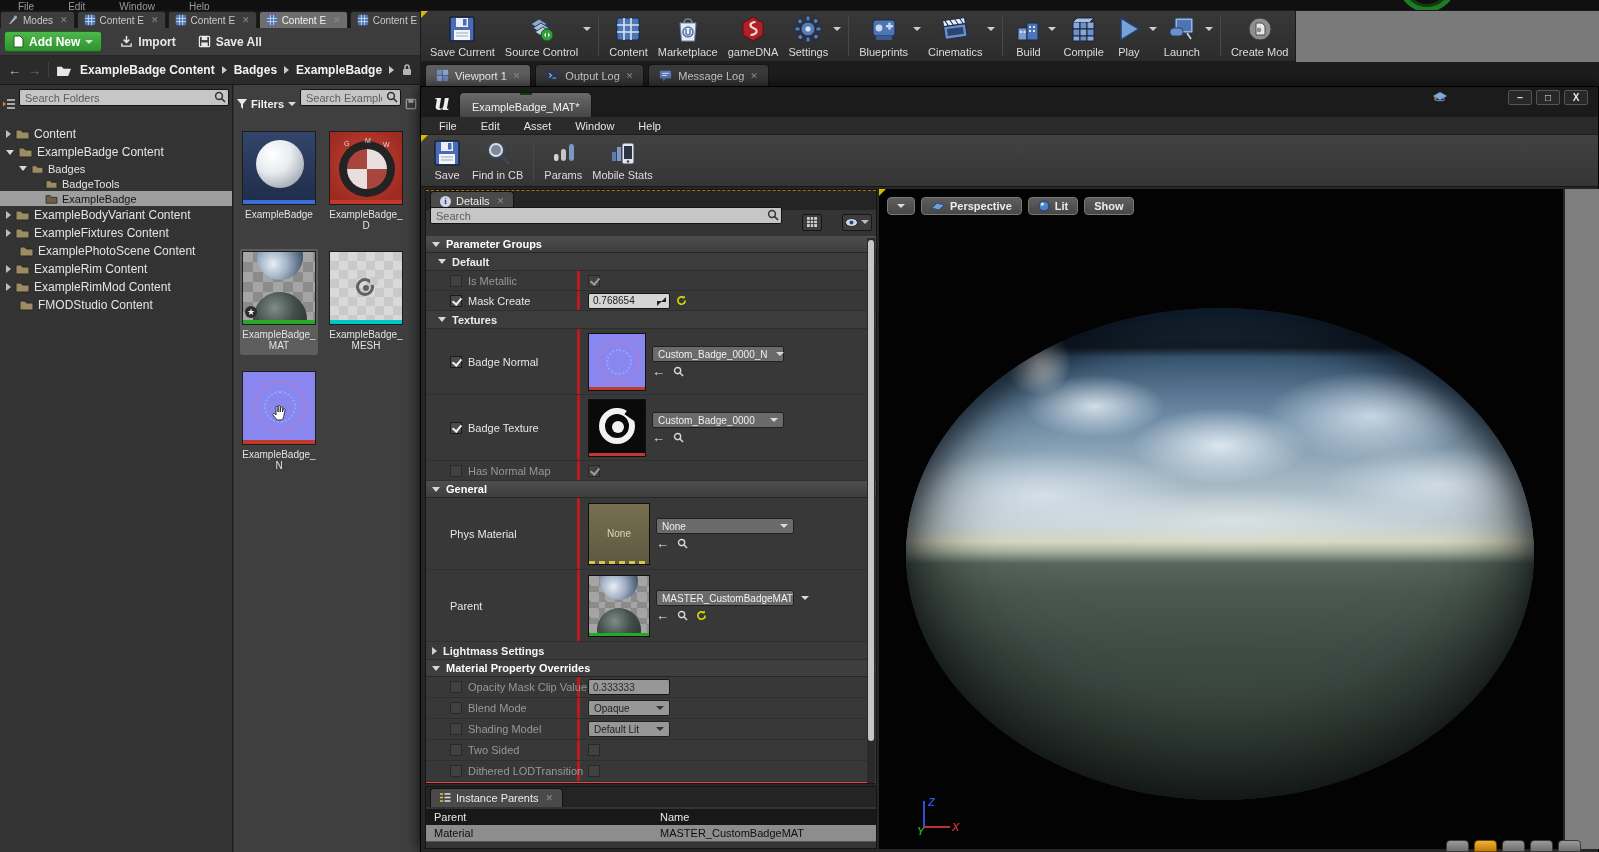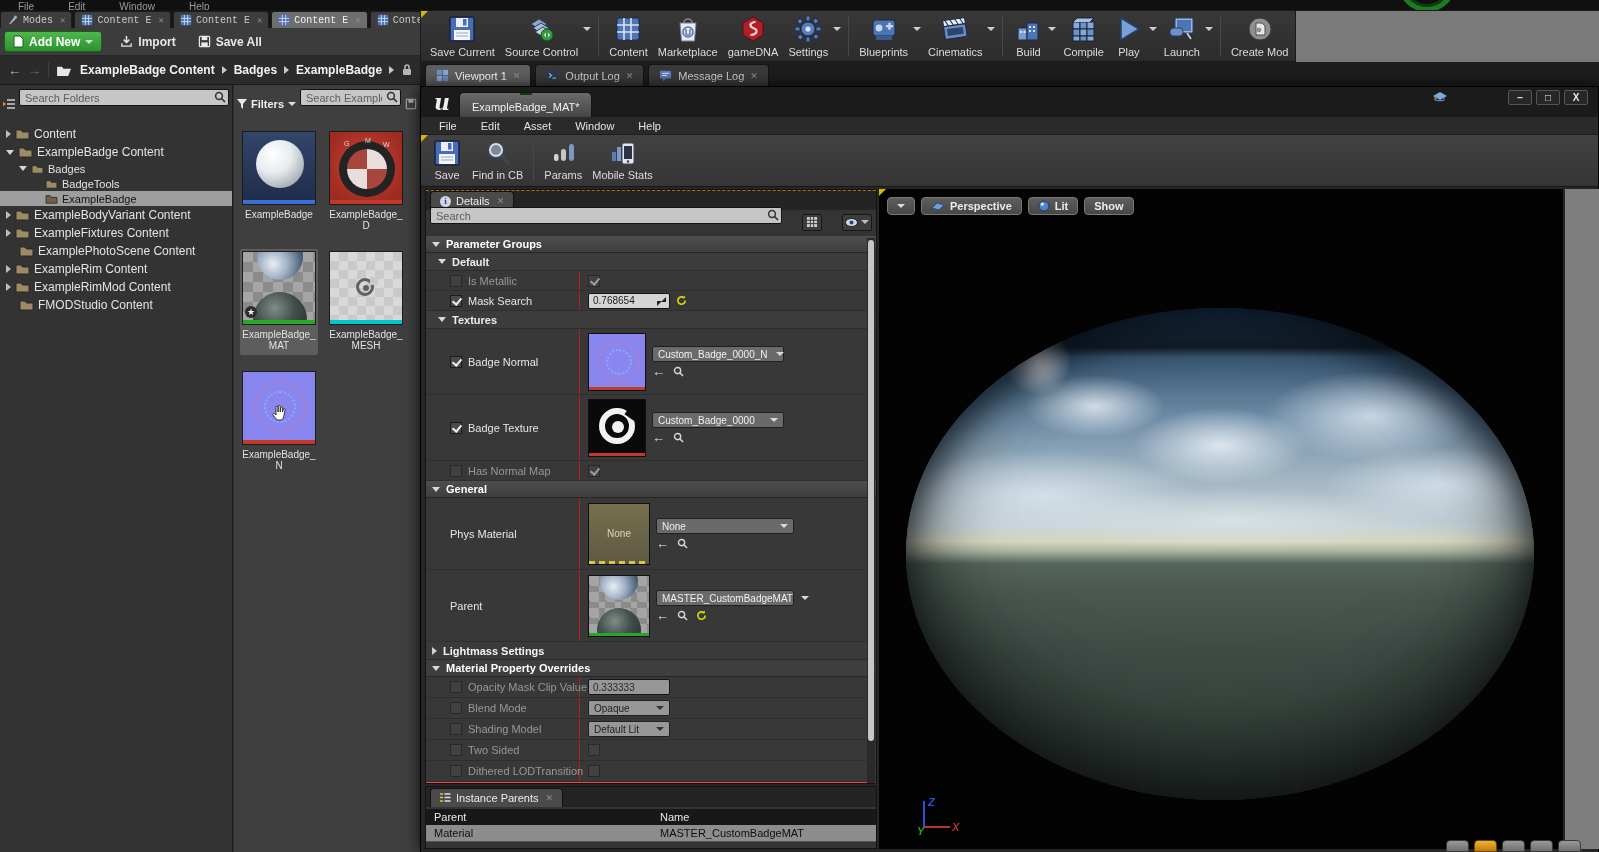--- a/index.html
+++ b/index.html
@@ -9,21 +9,21 @@
   .icon { display:inline-flex; align-items:center; justify-content:center; flex:none; }
   .icon svg { display:block; }
 
   
   #top-strip { left:0; top:0; width:1599px; height:10px; background:#101010; overflow:hidden; display:flex; gap:34px; padding-left:18px; color:#9a9a9a; font-size:10px; }
   #top-strip span { transform:translateY(1px); }
   #green-emblem { position:absolute; left:1398px; top:-46px; width:58px; height:58px; border-radius:50%; border:5px solid #1f7a25; box-shadow:inset 0 0 0 3px #0d3d10; }
 
   
   #top-tabs { left:0; top:10px; width:420px; height:18px; background:#161616; display:flex; align-items:flex-end; }
-  .ttab { height:17px; display:flex; align-items:center; gap:4px; padding:0 6px 0 6px; background:#3d3d3d; border:1px solid #1c1c1c; border-bottom:none; border-radius:3px 3px 0 0; margin-right:2px; color:#c9c9c9; font-size:10px; white-space:nowrap;font-family:Liberation Mono, monospace; }
+  .ttab { height:17px; display:flex; align-items:center; gap:4px; padding:0 6px 0 6px; background:#3d3d3d; border:1px solid #1c1c1c; border-bottom:none; border-radius:3px 3px 0 0; margin-right:2px; color:#c9c9c9; font-size:10px; white-space:nowrap; }
   .ttab.active { background:#6e6e6e; color:#f2f2f2; }
   .ttab .x { color:#8a8a8a; font-size:9px; margin-left:3px; }
 
   
   #cb { left:0; top:28px; width:420px; height:824px; background:#333333; border-right:1px solid #0c0c0c; }
   #cb-toolbar { position:absolute; left:0; top:0; width:420px; height:28px; background:#3c3c3c; border-bottom:1px solid #262626; display:flex; align-items:center; gap:14px; padding:0 4px; }
   #add-new-btn { display:flex; align-items:center; gap:5px; background:linear-gradient(#4db84a,#2e9230); border:1px solid #1c5e1e; border-radius:3px; height:21px; padding:0 8px; color:#fff; font-weight:bold; font-size:12px; }
   .flat-btn { display:flex; align-items:center; gap:5px; color:#e8e8e8; font-weight:bold; font-size:12px; height:22px; padding:0 4px; }
   .caret { width:0; height:0; border-left:4px solid transparent; border-right:4px solid transparent; border-top:4px solid #dcdcdc; display:inline-block; }
   #breadcrumb { position:absolute; left:0; top:28px; width:420px; height:29px; background:#2b2b2b; border-bottom:1px solid #1a1a1a; display:flex; align-items:center; gap:7px; padding:0 8px; }
@@ -102,21 +102,21 @@
   .info-badge { width:11px; height:11px; border-radius:50%; background:#cfd6e4; color:#27457a; font-size:9px; font-weight:bold; font-family:"Liberation Serif",serif; text-align:center; line-height:11px; }
   #dt-search-row { height:24px; display:flex; align-items:center; gap:20px; padding:0 4px; background:#343434; }
   .sq-btn { width:20px; height:17px; background:#3d3d3d; border:1px solid #161616; border-radius:2px; display:flex; align-items:center; justify-content:center; }
   #dt-rows { position:absolute; left:0; top:46px; right:0; bottom:0; overflow:hidden; background:#ef4444; }
   #dt-scrollbar { position:absolute; right:1px; top:48px; width:8px; height:545px; background:#2a2a2a; }
   #dt-scrollbar .thumb-bar { position:absolute; left:1px; top:2px; width:6px; height:92%; background:#c6c6c6; border-radius:3px; }
   .dt-h1 { height:17px; display:flex; align-items:center; gap:6px; padding-left:6px; background:linear-gradient(#4e4e4e,#3e3e3e); border-bottom:1px solid #262626; color:#fff; font-weight:bold; font-size:11px; }
   .dt-h2 { height:18px; display:flex; align-items:center; gap:6px; padding-left:12px; background:#3c3c3c; border-bottom:1px solid #2c2c2c; color:#ececec; font-weight:bold; font-size:11px; }
   .dt-hc { height:18px; display:flex; align-items:center; gap:6px; padding-left:6px; background:#3a3a3a; border-bottom:1px solid #2c2c2c; color:#f2f2f2; font-weight:bold; font-size:11px; }
   .dt-row { display:grid; grid-template-columns:154px 1fr; border-bottom:1px solid #2f2f2f; background:#383838; }
-  .dt-row .lcell { display:flex; align-items:center; gap:6px; padding-left:24px; border-right:1px solid #b91c1c; }
+  .dt-row .lcell { display:flex; align-items:center; gap:6px; padding-left:24px; border-right:3px solid #b91c1c; }
   .dt-row .vcell { display:flex; align-items:center; gap:6px; padding-left:8px; }
   .dt-label { font-size:11px; color:#e6e6e6; white-space:nowrap; }
   .dt-label.dim { color:#989898; }
   .cb { width:12px; height:12px; background:#4a4a4a; border:1px solid #1b1b1b; position:relative; flex:none; }
   .cb.on::after { content:""; position:absolute; left:3px; top:0px; width:4px; height:7px; border:solid #ececec; border-width:0 2px 2px 0; transform:rotate(40deg); }
   .cb.dim { opacity:.55; }
   .valbox { height:16px; background:#d4d4d4; border:1px solid #161616; border-radius:2px; color:#1d1d1d; font-size:10px; display:flex; align-items:center; padding:0 4px; position:relative; }
   .valbox.dim { background:#979797; color:#2a2a2a; }
   .combo { height:16px; background:#6a6a6a; border:1px solid #202020; border-radius:2px; color:#f0f0f0; font-size:10px; display:flex; align-items:center; justify-content:space-between; padding:0 5px; }
   .combo.dim { background:#979797; color:#222; }
@@ -859,21 +859,21 @@
               <span class="cb dim"></span>
               <span class="dt-label dim">Is Metallic</span>
             </div>
             <div class="vcell">
               <span class="cb on dim"></span>
             </div>
           </div>
           <div class="dt-row" style="height: 20px;">
             <div class="lcell">
               <span class="cb on"></span>
-              <span class="dt-label">Mask Search</span>
+              <span class="dt-label">Mask Create</span>
             </div>
             <div class="vcell">
               <div class="valbox" style="width: 82px;">
                 <span>0.768654</span>
                 <span class="resize-glyph"></span>
               </div>
               <span class="icon">
                 <svg width="11" height="11" viewBox="0 0 12 12">
                   <path d="M10 6a4 4 0 11-1.2-2.8" fill="none" stroke="#d8d800" stroke-width="1.8"></path>
                   <path d="M9.6 0.6v3h-3z" fill="#d8d800"></path>

